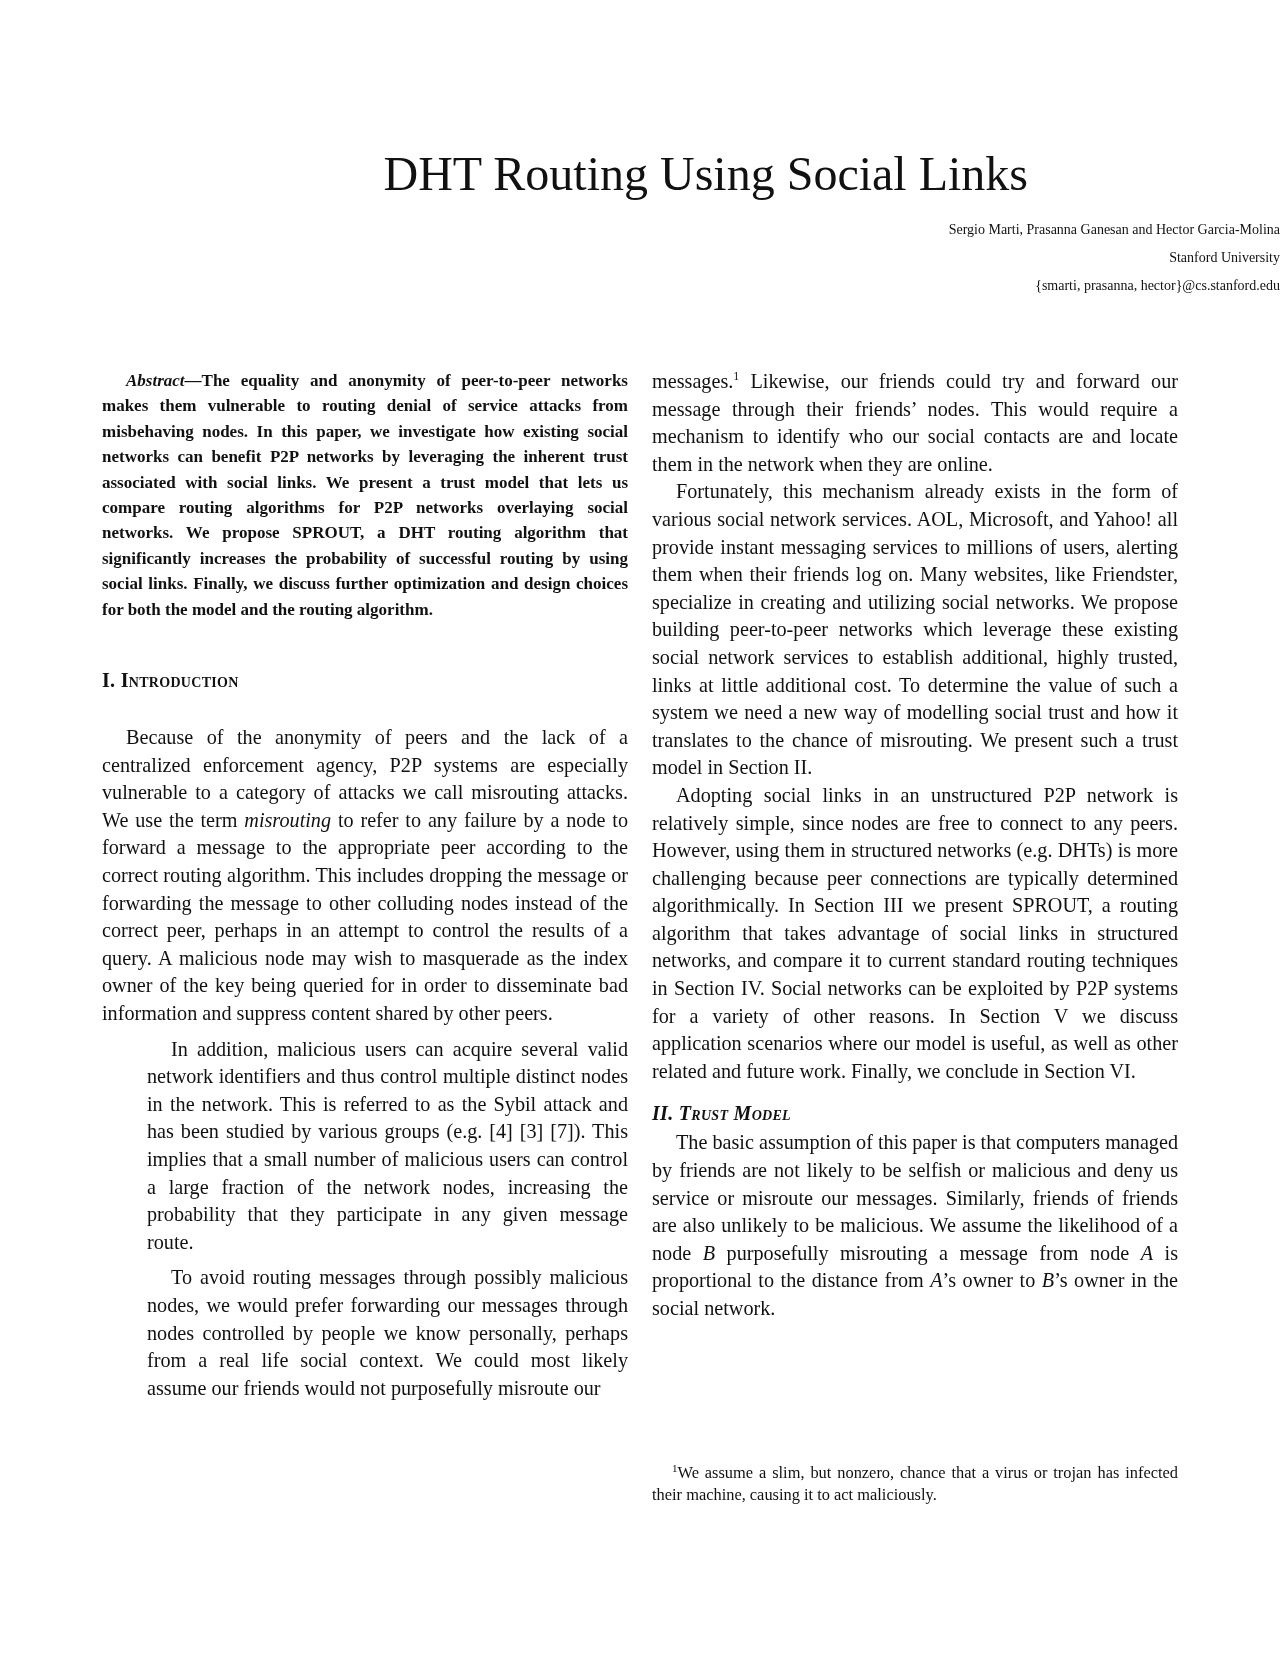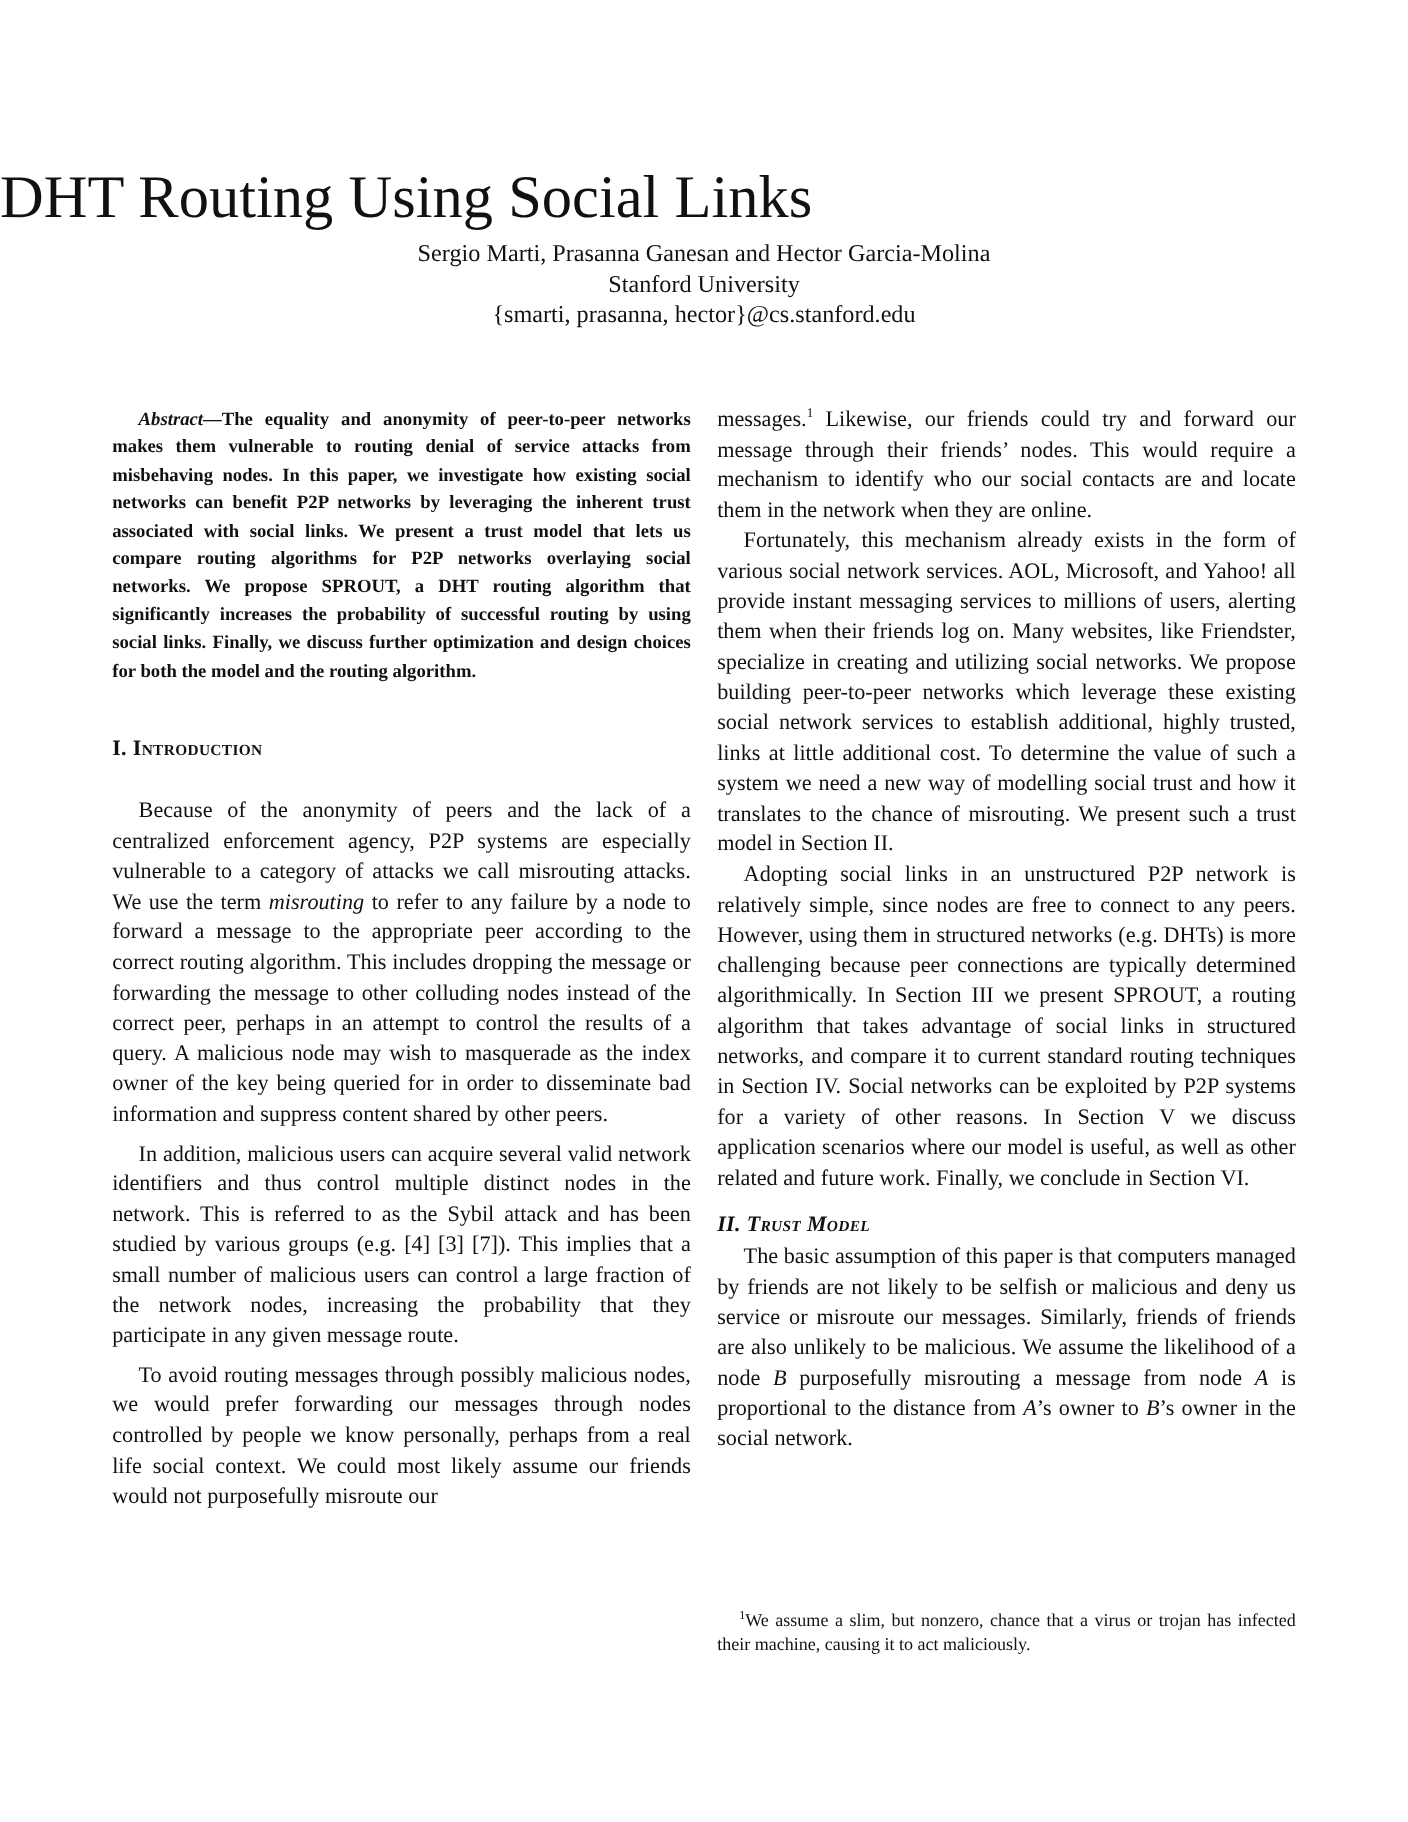--- a/index.html
+++ b/index.html
@@ -1,41 +1,41 @@
 <!DOCTYPE html>
 <html><head>
 <meta charset="utf-8">
 <style>
   html, body { margin: 0; padding: 0; background: #ffffff; }
   body {
     width: 1280px; height: 1656px; position: relative; overflow: hidden;
     font-family: "Liberation Serif", "DejaVu Serif", serif; color: #111;
   }
   .title {
-    position: absolute; top: 112px; left: 0; width: 1028px; text-align: left;
-    font-size: 55px; line-height: 60px; font-weight: normal;
+    position: absolute; top: 112px; left: 0; width: 1028px; text-align: right;
+    font-size: 48px; line-height: 60px; font-weight: normal;
   }
   .authors, .affil, .email {
-    position: absolute; left: 0; width: 1280px; text-align: center;
-    font-size: 22px; line-height: 28px;
+    position: absolute; left: 0; width: 1280px; text-align: right;
+    font-size: 14px; line-height: 28px;
   }
   .authors { top: 216px; }
   .affil { top: 244px; }
   .email { top: 272px; }
 
   .col {
     position: absolute; top: 368px; width: 526px;
     font-size: 20.2px; line-height: 27.6px; text-align: justify;
   }
   .col.left { left: 102px; }
   .col.right { left: 652px; }
 
   .col p { margin: 0; text-indent: 24px; hyphens: auto; }
   .col p.noindent { text-indent: 0; }
-  .col p + p.gap { margin-top: 8px; }
+  .col p + p.gap { margin-top: 8px; margin-left: 45px; }
 
   .abstract {
     font-weight: bold; font-size: 17px; line-height: 25.4px; text-indent: 24px;
     margin: 0;
   }
   .abstract .kw { font-style: italic; }
 
   .heading {
     text-align: left; font-size: 20px; line-height: 28px; margin: 0;
     font-variant: small-caps; letter-spacing: 0.3px;

